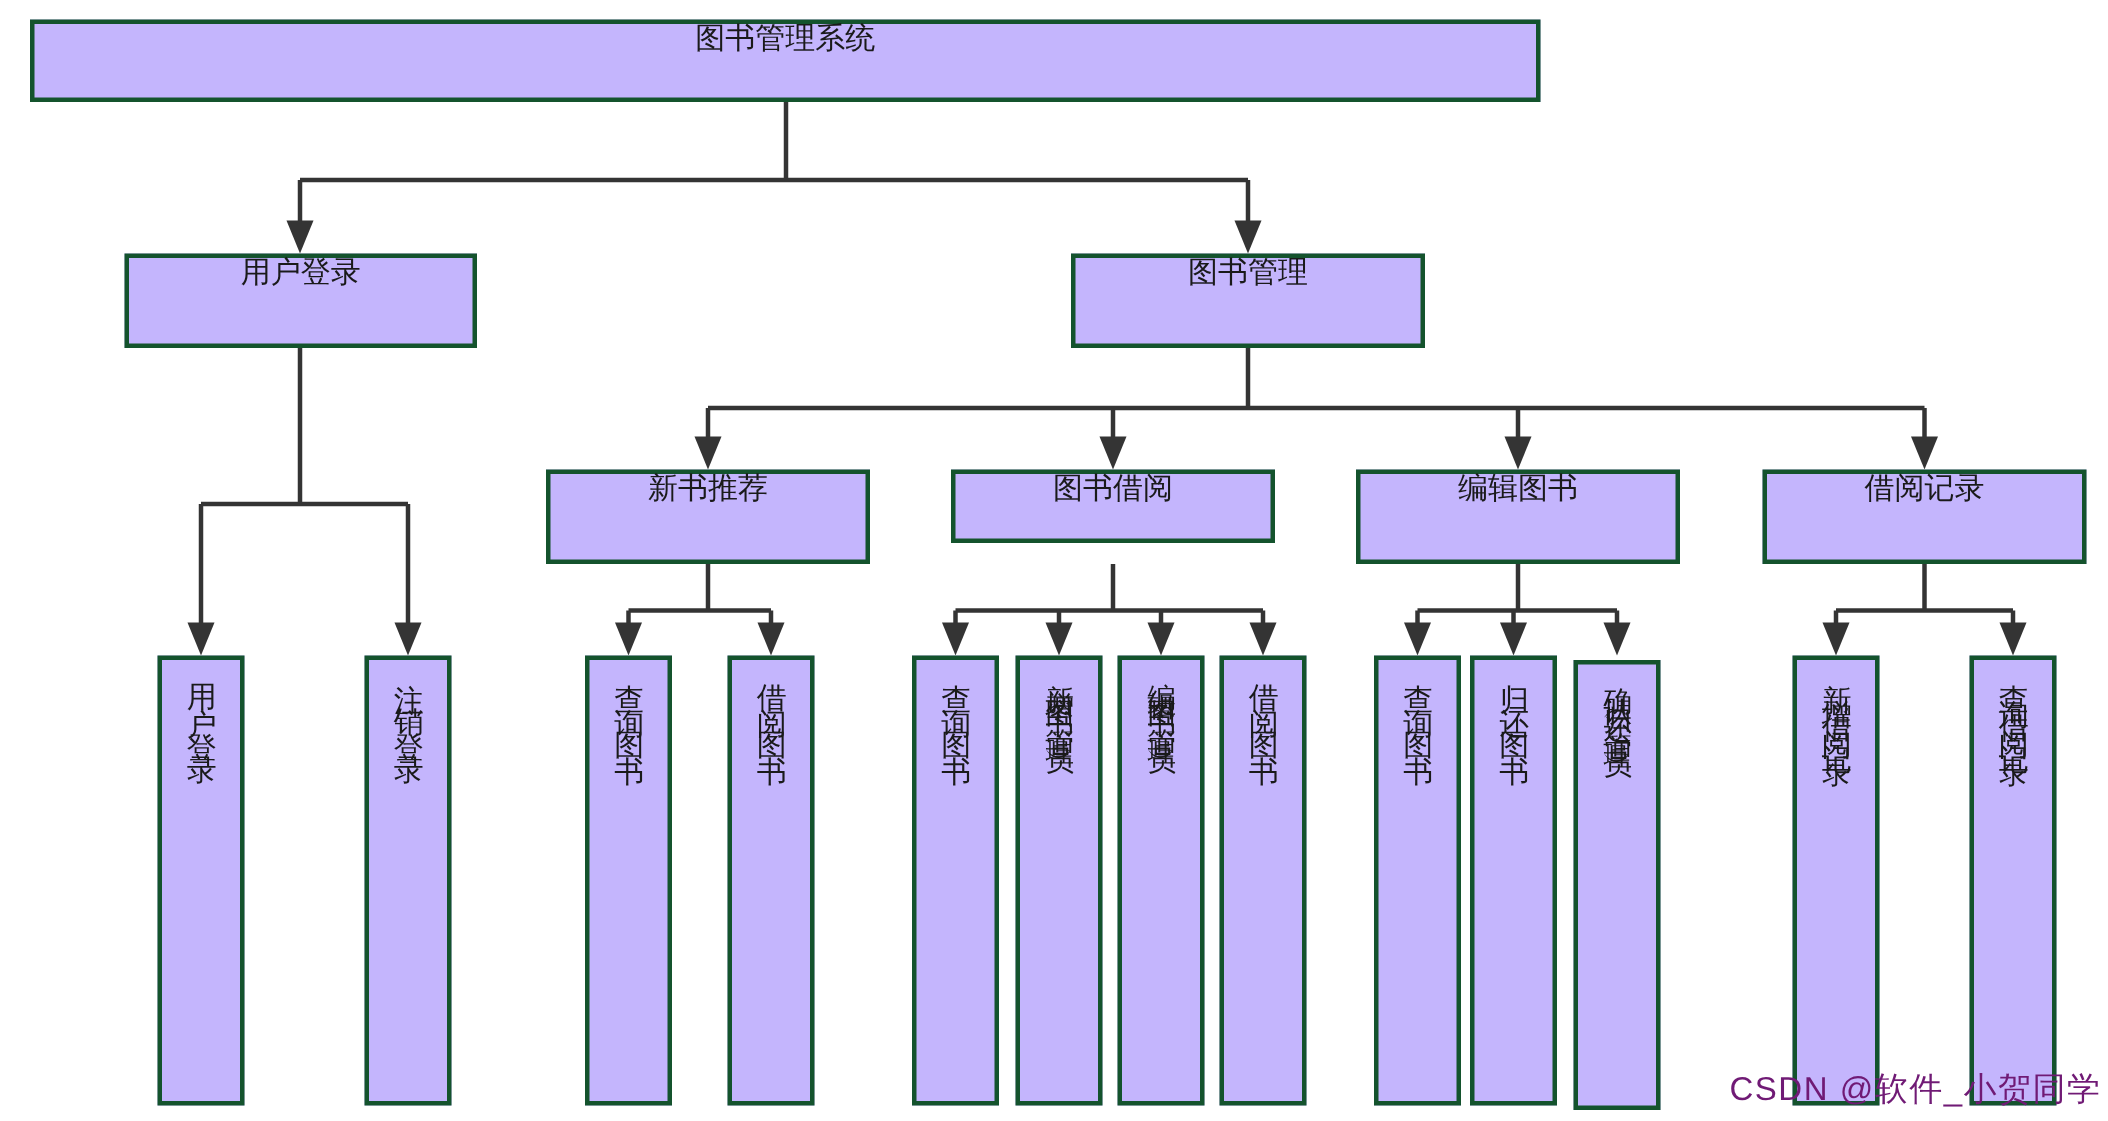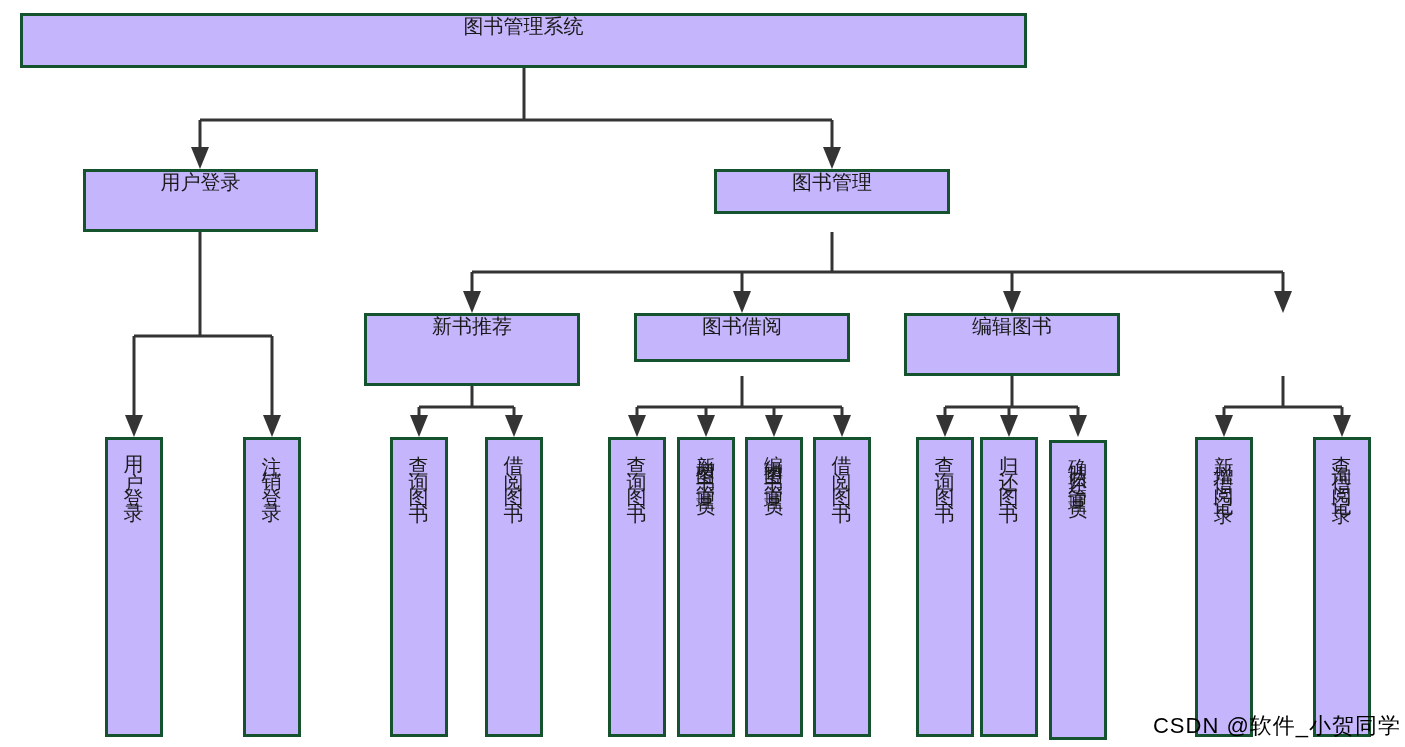--- a/index.html
+++ b/index.html
@@ -42,21 +42,21 @@
     text-orientation: mixed;
     display: block;
   }
   .sp4 { letter-spacing: 16px; }
   .sp6 { letter-spacing: 10px; }
   .sp9 { letter-spacing: 6px; font-size: 19px; }
   #watermark {
     position: absolute;
     right: 4px;
     bottom: 6px;
-    color: #000000;
+    color: #701a75;
     font-size: 22px;
     z-index: 5;
     letter-spacing: 1px;
   }
 </style>
 </head>
 <body>
 
 <div id="canvas">
 
@@ -140,33 +140,36 @@
     </g>
   </svg>
 
   <div class="box" style="left:20px; top:13px; width:1007px; height:55px;">
     <span>图书管理系统</span>
   </div>
 
   <div class="box" style="left:83px; top:169px; width:235px; height:63px;">
     <span>用户登录</span>
   </div>
-  <div class="box" style="left:714px; top:169px; width:236px; height:45px;">
+  <div class="box" style="left:714px; top:169px; width:236px; height:63px;">
     <span>图书管理</span>
   </div>
 
-  <div class="box" style="left:364px; top:313px; width:216px; height:73px;">
+  <div class="box" style="left:364px; top:313px; width:216px; height:63px;">
     <span>新书推荐</span>
   </div>
   <div class="box" style="left:634px; top:313px; width:216px; height:49px;">
     <span>图书借阅</span>
   </div>
   <div class="box" style="left:904px; top:313px; width:216px; height:63px;">
     <span>编辑图书</span>
   </div>
+  <div class="box" style="left:1175px; top:313px; width:216px; height:63px;">
+    <span>借阅记录</span>
+  </div>
 
   <div class="box" style="left:105px; top:437px; width:58px; height:300px;">
     <span class="vtext sp4">用户登录</span>
   </div>
   <div class="box" style="left:243px; top:437px; width:58px; height:300px;">
     <span class="vtext sp4">注销登录</span>
   </div>
 
   <div class="box" style="left:390px; top:437px; width:58px; height:300px;">
     <span class="vtext sp4">查询图书</span>

